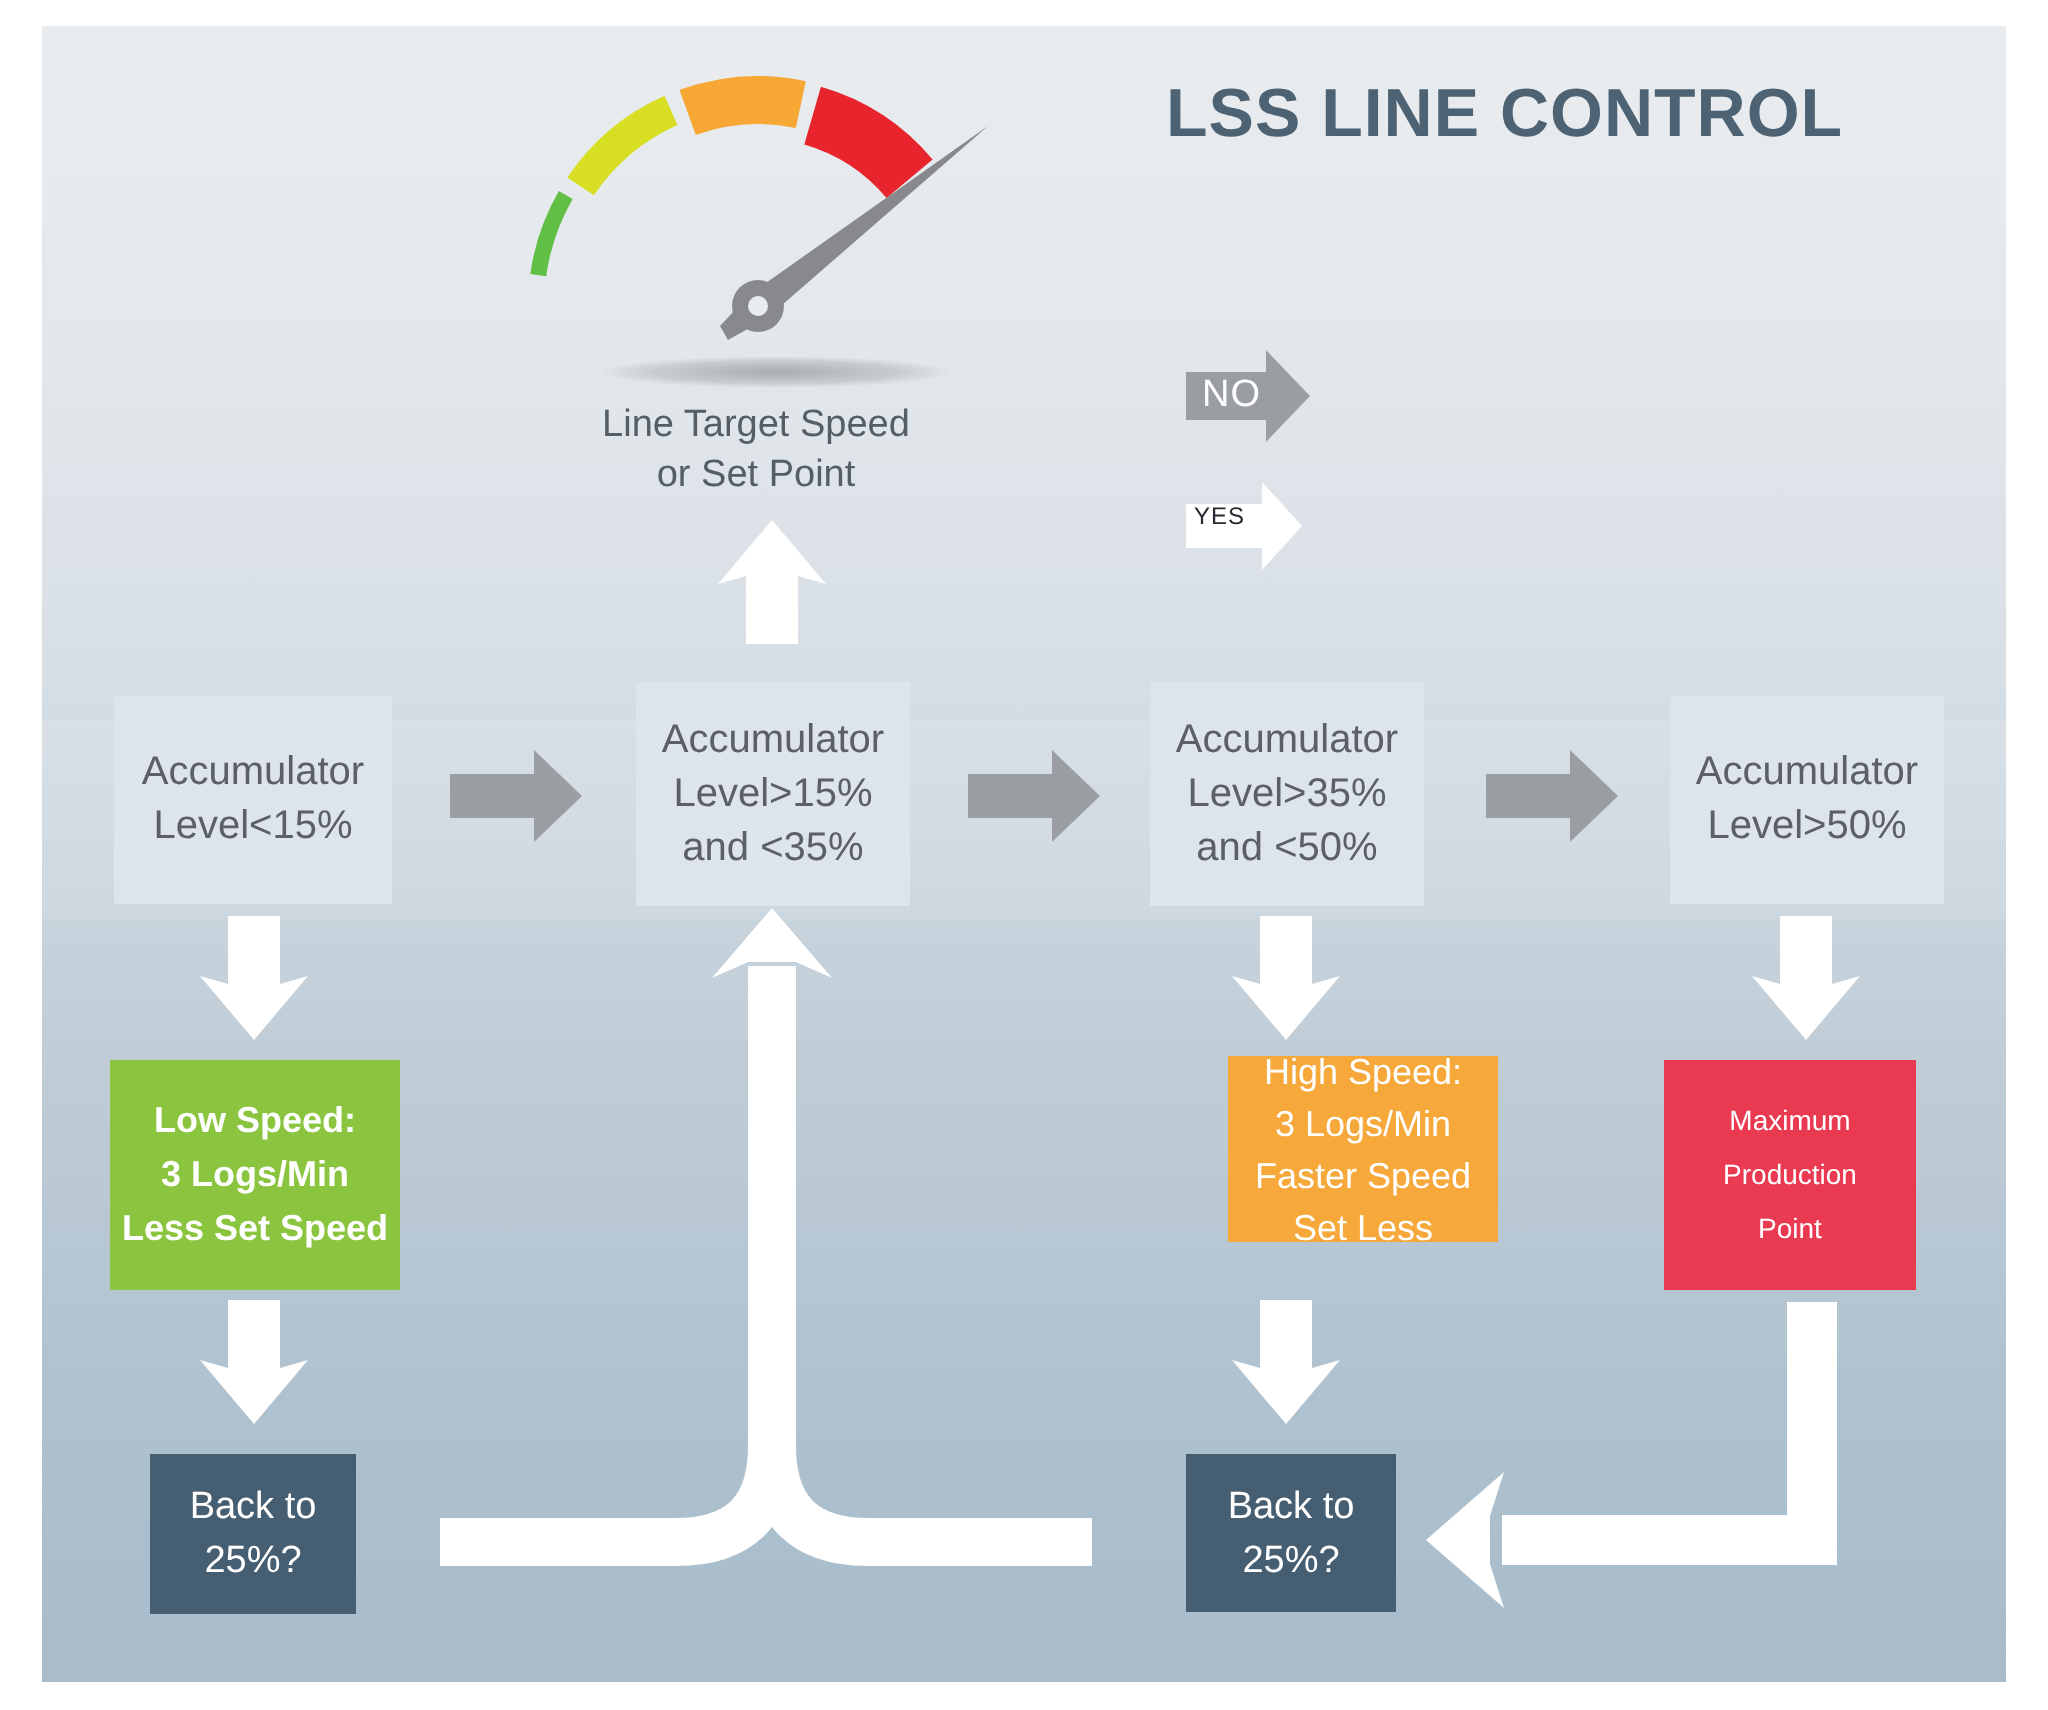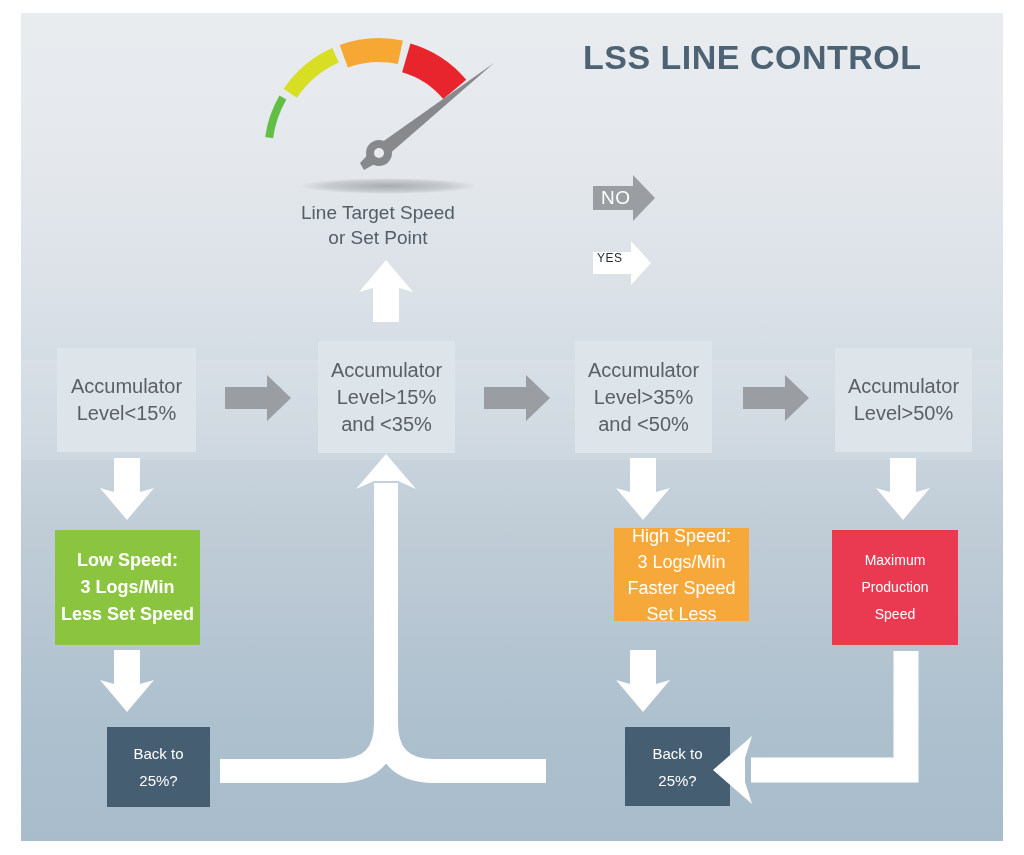--- a/index.html
+++ b/index.html
@@ -27,21 +27,21 @@
   .acc1{left:57px;top:348px;width:139px;height:104px;}
   .acc2{left:318px;top:341px;width:137px;height:112px;}
   .acc3{left:575px;top:341px;width:137px;height:112px;}
   .acc4{left:835px;top:348px;width:137px;height:104px;}
 
   .action{color:#ffffff;font-size:18px;line-height:27px;}
   .low{left:55px;top:530px;width:145px;height:115px;background:#8bc540;font-weight:bold;}
   .high{left:578px;top:528px;width:135px;height:93px;background:#f6a83a;line-height:26px;margin-left:36px;}
   .max{left:832px;top:530px;width:126px;height:115px;background:#e93a52;font-size:14px;}
 
-  .decision{background:#465e72;color:#ffffff;font-size:15px;line-height:27px;margin-left:32px;}
+  .decision{background:#465e72;color:#ffffff;font-size:19px;line-height:27px;}
   .backL{left:75px;top:727px;width:103px;height:80px;}
   .backR{left:593px;top:727px;width:105px;height:79px;}
 
   .noptr{pointer-events:none;}
 </style>
 </head>
 <body>
 
 <div id="stage">
   <div id="canvas"></div>
@@ -140,21 +140,21 @@
   </div>
   <div class="box action high">
     <div>High Speed:</div>
     <div>3 Logs/Min</div>
     <div>Faster Speed</div>
     <div>Set Less</div>
   </div>
   <div class="box action max">
     <div>Maximum</div>
     <div>Production</div>
-    <div>Speed</div>
+    <div>Point</div>
   </div>
 
   <div class="box decision backL">
     <div>Back to</div>
     <div>25%?</div>
   </div>
   <div class="box decision backR">
     <div>Back to</div>
     <div>25%?</div>
   </div>

